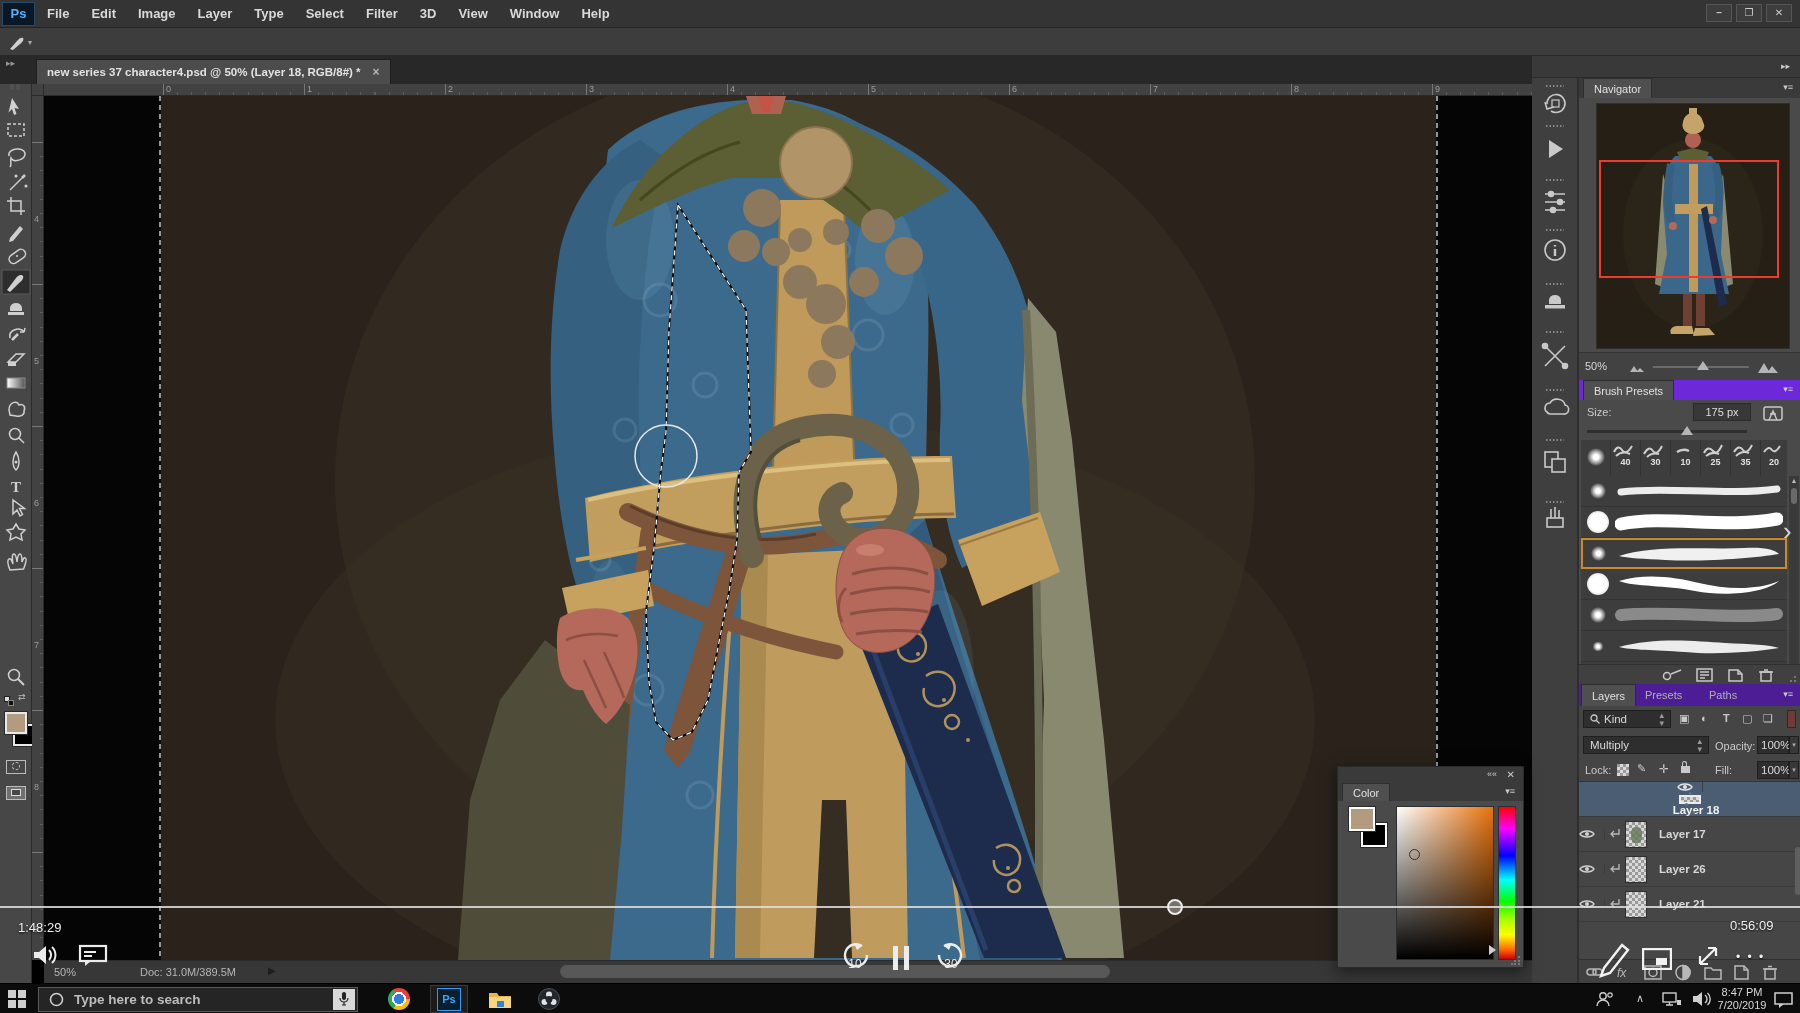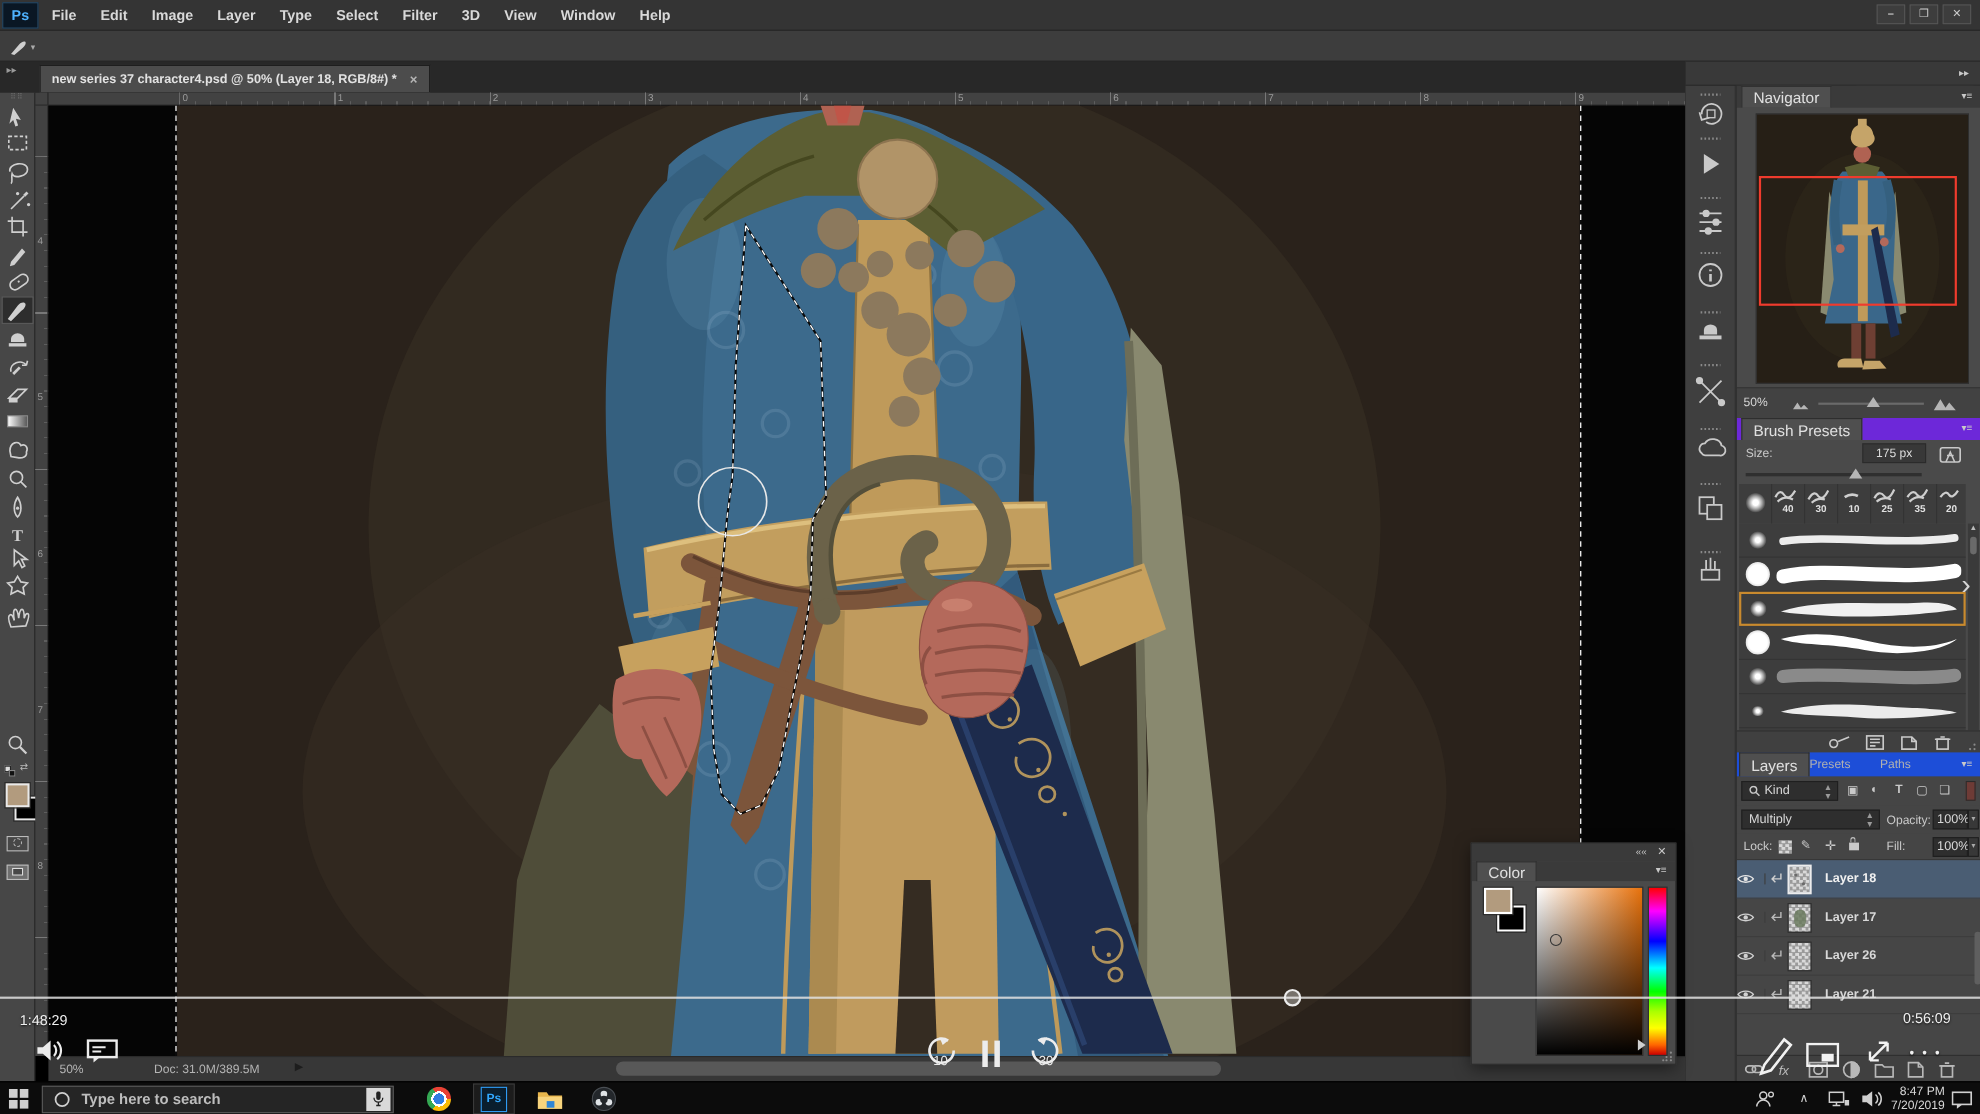--- a/index.html
+++ b/index.html
@@ -3,21 +3,21 @@
 <meta charset="utf-8">
 <style>
   * { margin:0; padding:0; box-sizing:border-box; }
   html,body { width:1800px; height:1013px; overflow:hidden; background:#000;
     font-family:"Liberation Sans","DejaVu Sans",sans-serif; }
   .abs { position:absolute; }
   .sm  { font-size:11px; color:#c9c9c9; }
   .dd  { background:#2e2e2e; border:1px solid #1f1f1f; color:#d8d8d8; font-size:11.5px;
          display:flex; align-items:center; padding:0 6px; }
   .dd .ud { margin-left:auto; color:#9a9a9a; font-size:9px; line-height:8px; }
-  .panel-tab { background:#4f4f4f; color:#e0e0e0; font-size:14px; display:flex;
+  .panel-tab { background:#4f4f4f; color:#e0e0e0; font-size:11px; display:flex;
          align-items:center; padding:0 10px; border:1px solid #2e2e2e; border-bottom:none; }
   .checker { background:repeating-conic-gradient(#d9d9d9 0% 25%, #9a9a9a 0% 50%); background-size:8px 8px; }
   .menu-item { padding:0 11px; line-height:28px; font-size:13px; color:#d9d9d9; }
   .winbtn { width:26px; height:18px; background:#3d3d3d; border:1px solid #555;
             color:#ccc; font-size:10px; text-align:center; line-height:16px; }
   .vline { position:absolute; background:#2a2a2a; }
   .trow { display:flex; align-items:center;font-weight:bold; }
   .softdot { border-radius:50%; background:radial-gradient(circle, #ffffff 0 20%, rgba(255,255,255,.55) 45%, rgba(255,255,255,0) 72%); }
   .harddot { border-radius:50%; background:radial-gradient(circle, #ffffff 0 55%, rgba(255,255,255,.85) 70%, rgba(255,255,255,0) 78%); }
   svg { display:block; }
@@ -629,21 +629,21 @@
               <circle cx="212" cy="16" r="1"></circle>
               <circle cx="216" cy="12" r="1"></circle>
               <circle cx="216" cy="16" r="1"></circle>
             </g>
         </svg>
       </div>
     </div>
   </div>
 
   <div class="abs" style="left:0;top:606px;width:222px;height:299px;">
-    <div class="abs" style="left:0;top:0;width:222px;height:22px;background:#1d4ed8;">
+    <div class="abs" style="left:0;top:0;width:222px;height:22px;background:#4c1d95;">
       <div class="panel-tab abs" style="left:2px;top:0;height:22px;">Layers</div>
       <span class="abs" style="left:66px;top:5px;font-size:11px;color:#b0b0b0;">Presets</span>
       <span class="abs" style="left:130px;top:5px;font-size:11px;color:#b0b0b0;">Paths</span>
       <span class="abs" style="right:8px;top:5px;color:#c9c9c9;font-size:9px;">▾≡</span>
     </div>
     <div class="abs" style="left:0;top:22px;width:222px;height:26px;background:#454545;">
       <div class="abs dd" style="left:4px;top:4px;width:88px;height:18px;gap:4px;">
         <svg width="10" height="10" viewBox="0 0 10 10">
             <circle cx="4" cy="4" r="3" fill="none" stroke="#c9c9c9" stroke-width="1.3"></circle>
             <path d="M6.5,6.5 l3,3" stroke="#c9c9c9" stroke-width="1.3"></path>
@@ -678,21 +678,21 @@
         <div class="abs" style="left:1px;top:-5px;width:5px;height:5px;border:1.5px solid #c9c9c9;border-bottom:none;border-radius:4px 4px 0 0;"></div>
       </div>
       <span class="abs sm" style="left:136px;top:6px;">Fill:</span>
       <div class="abs dd" style="left:178px;top:3px;width:32px;height:18px;padding:0 3px;">
           <span>100%</span>
         </div>
       <div class="abs" style="left:210px;top:3px;width:10px;height:18px;background:#383838;border:1px solid #1f1f1f;color:#aaa;font-size:7px;text-align:center;line-height:16px;">▾</div>
     </div>
 
     <div class="abs" style="left:0;top:98px;width:222px;height:177px;background:#464646;">
-      <div class="trow" style="height:35px;background:#4a5d73;border-bottom:1px solid #3c3c3c;">
+      <div class="trow" style="height:35px;background:#4a5d73;border-bottom:1px solid #3c3c3c;flex-direction:column;">
         <div style="width:26px;text-align:center;border-right:1px solid #3c3c3c;">
             <svg width="16" height="10" viewBox="0 0 16 10">
               <path d="M1,5 C4,1 12,1 15,5 C12,9 4,9 1,5 Z" stroke="#e4e4e4" fill="none" stroke-width="1.3"></path>
               <circle cx="8" cy="5" r="2" fill="#e4e4e4"></circle>
             </svg>
           </div>
         <svg width="16" height="14" viewBox="0 0 16 14" style="margin:0 2px;">
             <path d="M12,2 v5 h-7 M7,4 l-3,3 l3,3" stroke="#d0d0d0" fill="none" stroke-width="1.3"></path>
           </svg>
         <div class="checker" style="width:22px;height:27px;border:2px solid #ececec;background-size:6px 6px;position:relative;">
@@ -919,21 +919,21 @@
         <path d="M7.5,11 v3 M4,14 h7" stroke="#cfcfcf" stroke-width="1.4"></path>
         <path d="M15,9 h4 v5 h-4 Z" fill="#cfcfcf"></path>
       </svg>
   </div>
   <div class="abs" style="left:1692px;top:7px;">
     <svg width="20" height="16" viewBox="0 0 20 16">
         <path d="M1,5 h4 l5,-4 v14 l-5,-4 H1 Z" fill="#cfcfcf"></path>
         <path d="M13,4 a5,5 0 0 1 0,8 M15.5,2 a8,8 0 0 1 0,12" stroke="#cfcfcf" stroke-width="1.4" fill="none"></path>
       </svg>
   </div>
-  <div class="abs" style="left:1716px;top:2px;width:52px;text-align:right;line-height:13px;">
+  <div class="abs" style="left:1716px;top:2px;width:52px;text-align:center;line-height:13px;">
     <div style="font-size:11px;color:#d8d8d8;">8:47 PM</div>
     <div style="font-size:11px;color:#d8d8d8;">7/20/2019</div>
   </div>
   <div class="abs" style="left:1774px;top:7px;">
     <svg width="20" height="18" viewBox="0 0 20 18">
         <rect x="1" y="2" width="17" height="11" fill="none" stroke="#cfcfcf" stroke-width="1.5"></rect>
         <path d="M5,13 v4 l5,-4" fill="#cfcfcf"></path>
       </svg>
   </div>
 </div>

